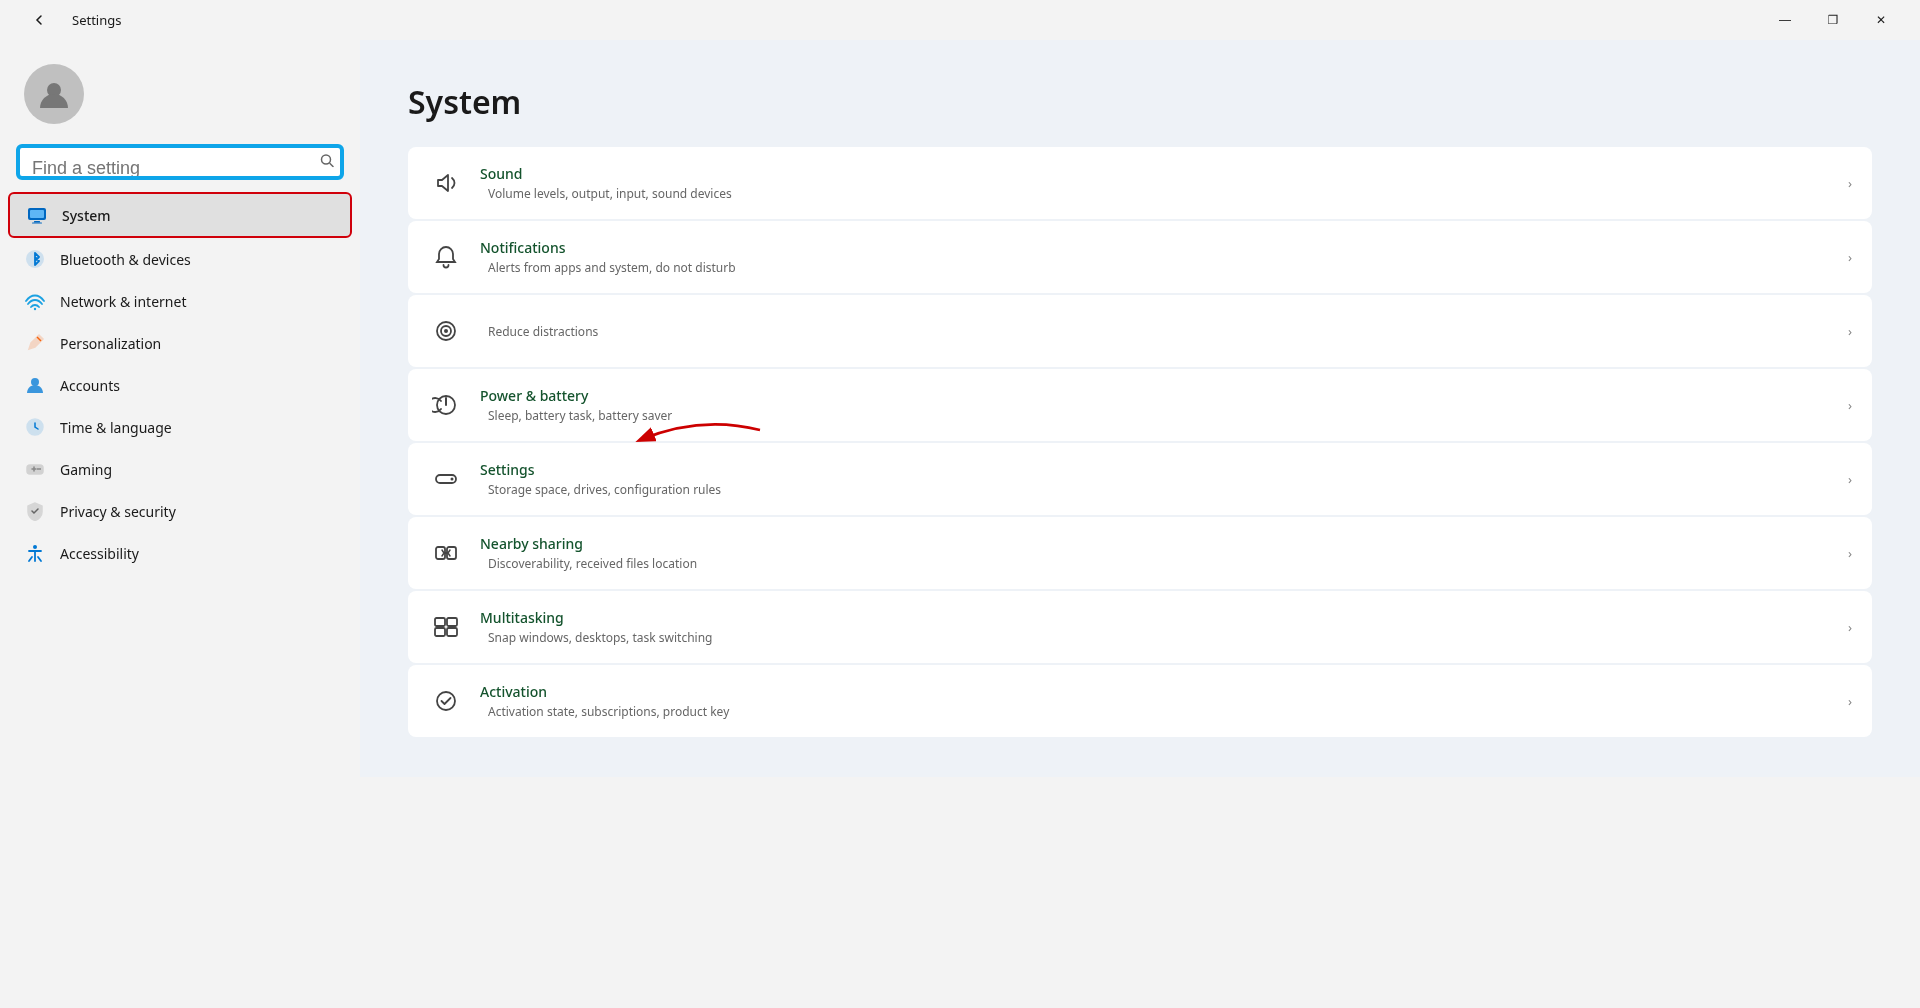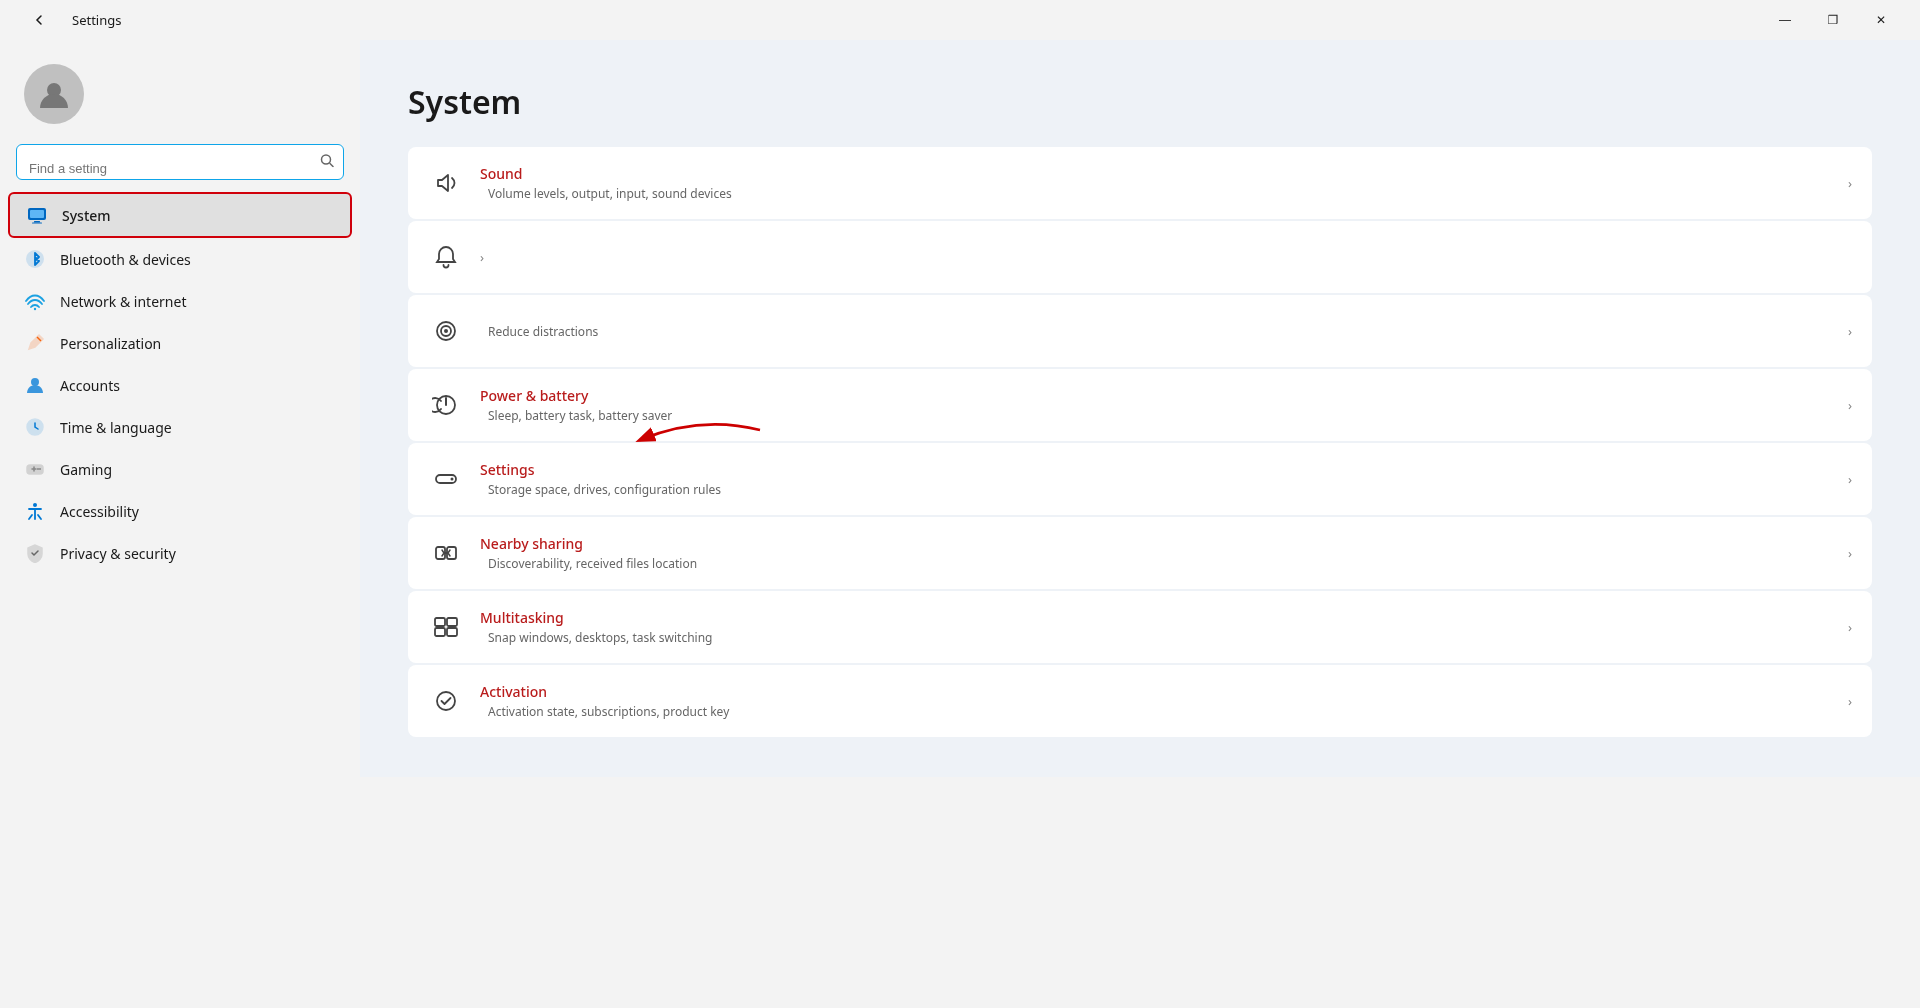--- a/index.html
+++ b/index.html
@@ -78,24 +78,24 @@
       justify-content: center;
     }
     .avatar svg { width: 36px; height: 36px; }
     .search-box {
       margin: 0 8px 12px 8px;
       position: relative;
     }
     .search-input {
       width: 100%;
       height: 36px;
-      border: 1px solid #0ea5e9;
+      border: 4px solid #0ea5e9;
       border-radius: 6px;
       padding: 12px 36px 0 12px;
-      font-size: 13px;
+      font-size: 18px;
       background: white;
       color: #555;
       outline: none;
     }
     .search-icon-wrap {
       position: absolute;
       right: 10px;
       top: 50%;
       transform: translateY(-50%);
       color: #666;
@@ -167,21 +167,21 @@
     }
     .settings-item-text {
       flex: 1;
       display: flex;
       flex-direction: column;
       gap: 2px;
     }
     .settings-item-title {
       font-size: 14px;
       font-weight: 500;
-      color: #b91c1c;
+      color: #14532d;
     }
     .settings-item-desc {
       font-size: 12px;
       color: #666;
       margin-left: 8px;
     }
     .settings-item-chevron {
       color: #888;
       font-size: 13px;
     }
@@ -316,35 +316,35 @@
             <circle cx="13" cy="10" r="1" fill="#888"></circle>
             <circle cx="15" cy="10" r="1" fill="#888"></circle>
           </svg>
         </div>
         <span>Gaming</span>
       </div>
 
       <div class="nav-item">
         <div class="nav-icon">
           <svg width="20" height="20" viewBox="0 0 20 20" fill="none">
+            <path d="M10 2L3 5v6c0 4 3.1 7.5 7 8.5 3.9-1 7-4.5 7-8.5V5L10 2z" fill="#666" opacity="0.2" stroke="#666" stroke-width="1.5"></path>
+            <path d="M7 10l2 2 4-4" stroke="#666" stroke-width="1.5" stroke-linecap="round"></path>
+          </svg>
+        </div>
+        <span>Privacy &amp; security</span>
+      </div>
+
+      <div class="nav-item">
+        <div class="nav-icon">
+          <svg width="20" height="20" viewBox="0 0 20 20" fill="none">
             <circle cx="10" cy="4" r="2" fill="#0078d4"></circle>
             <path d="M4 8h12M10 8v10M7 14l-3 4M13 14l3 4" stroke="#0078d4" stroke-width="1.8" stroke-linecap="round"></path>
           </svg>
         </div>
         <span>Accessibility</span>
-      </div>
-
-      <div class="nav-item">
-        <div class="nav-icon">
-          <svg width="20" height="20" viewBox="0 0 20 20" fill="none">
-            <path d="M10 2L3 5v6c0 4 3.1 7.5 7 8.5 3.9-1 7-4.5 7-8.5V5L10 2z" fill="#666" opacity="0.2" stroke="#666" stroke-width="1.5"></path>
-            <path d="M7 10l2 2 4-4" stroke="#666" stroke-width="1.5" stroke-linecap="round"></path>
-          </svg>
-        </div>
-        <span>Privacy &amp; security</span>
       </div>
 
 
     </nav>
   </div>
 
   <div class="main-wrapper">
     <div class="main-content">
       <h1 class="page-title">System</h1>
 
@@ -363,20 +363,24 @@
           </div>
           <span class="settings-item-chevron">›</span>
         </div>
 
         <div class="settings-item">
           <div class="settings-item-icon">
             <svg width="28" height="28" viewBox="0 0 28 28" fill="none">
               <path d="M14 4a7 7 0 00-7 7v5l-2 3h18l-2-3v-5a7 7 0 00-7-7z" stroke="#444" stroke-width="1.8"></path>
               <path d="M11.5 22a2.5 2.5 0 005 0" stroke="#444" stroke-width="1.8" stroke-linecap="round"></path>
             </svg>
+          </div>
+          <div class="settings-item-text">
+            <span class="settings-item-title">Notifications</span>
+            <span class="settings-item-desc">Alerts from apps and system, do not disturb</span>
           </div>
           <span class="settings-item-chevron">›</span>
         </div>
 
         <div class="settings-item">
           <div class="settings-item-icon">
             <svg width="28" height="28" viewBox="0 0 28 28" fill="none">
               <circle cx="14" cy="14" r="9" stroke="#444" stroke-width="1.8"></circle>
               <circle cx="14" cy="14" r="5" stroke="#444" stroke-width="1.8"></circle>
               <circle cx="14" cy="14" r="2" fill="#444"></circle>

